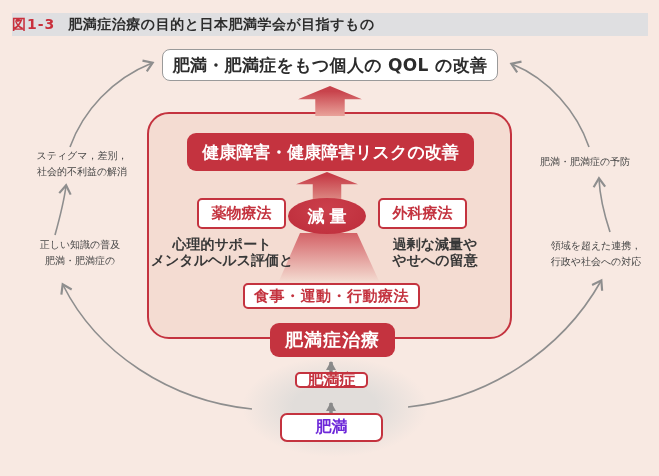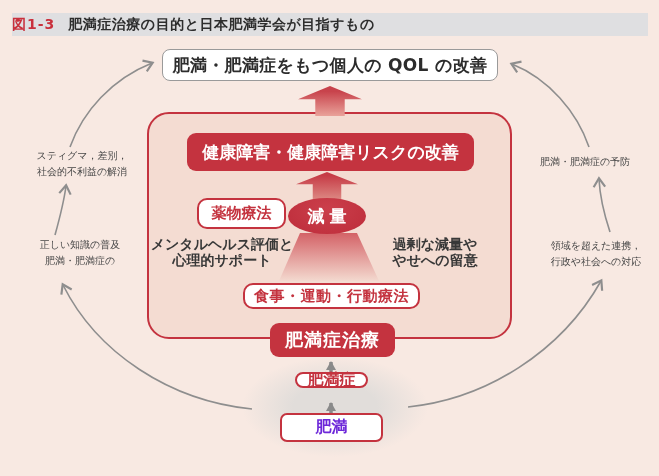--- a/index.html
+++ b/index.html
@@ -25,21 +25,21 @@
   .mid-arrow{left:296px;top:172px;width:62px;height:28px;
              background:linear-gradient(180deg,#c63b46 12%,#dd8a84 100%);}
   .beam{left:279px;top:233px;width:100px;height:48px;
         clip-path:polygon(21% 0,78% 0,100% 100%,0 100%);
         background:linear-gradient(180deg,rgba(206,77,84,.85),rgba(231,163,152,.05));}
 
   .darkbox{background:#c4333f;color:#fff;font-weight:bold;}
   .health{left:187px;top:133px;width:287px;height:38px;border-radius:9px;font-size:17px;}
   .treatment{left:270px;top:323px;width:125px;height:34px;border-radius:9px;font-size:18px;letter-spacing:1px;}
 
-  .pill{background:#fff;border:2px solid #c4333f;border-radius:10px;color:#c4333f;font-weight:bold;}
+  .pill{background:#fff;border:2px solid #c4333f;border-radius:5px;color:#c4333f;font-weight:bold;}
   .pharma{left:197px;top:198px;width:89px;height:31px;font-size:15px;}
   .surgery{left:378px;top:198px;width:89px;height:31px;font-size:15px;}
   .lifestyle{left:243px;top:283px;width:177px;height:26px;font-size:15px;letter-spacing:.5px;}
   .obesity-d{left:295px;top:372px;width:73px;height:16px;font-size:16px;}
   .obesity{left:280px;top:413px;width:103px;height:29px;background:#fff;border:2px solid #c4333f;
            border-radius:7px;color:#6d28d9;font-weight:600;font-size:16px;}
 
   .reduction{left:288px;top:198px;width:78px;height:36px;border-radius:50%;
              background:radial-gradient(ellipse at 50% 30%,#cb3f4b,#bd2c3a);
              color:#fff;font-weight:bold;font-size:17px;letter-spacing:5px;text-indent:5px;}
@@ -93,24 +93,25 @@
     <path d="M 331 413 L 331 403" fill="none" stroke="#8a8a8a" stroke-width="3.5" marker-end="url(#tri)"></path>
     <path d="M 331 372 L 331 362" fill="none" stroke="#8a8a8a" stroke-width="3.5" marker-end="url(#tri)"></path>
   </svg>
 
   <div class="abs flexc qol">肥満・肥満症をもつ個人の QOL の改善</div>
 
   <div class="abs flexc darkbox health">健康障害・健康障害リスクの改善</div>
 
   <div class="abs flexc pill pharma">薬物療法</div>
   <div class="abs flexc reduction">減量</div>
+  <div class="abs flexc pill surgery">外科療法</div>
 
   <div class="abs note mental">
+    <div>心理的サポート</div>
     <div>メンタルヘルス評価と</div>
-    <div>心理的サポート</div>
   </div>
   <div class="abs note caution">
     <div>過剰な減量や</div>
     <div>やせへの留意</div>
   </div>
 
   <div class="abs flexc pill lifestyle">食事・運動・行動療法</div>
 
   <div class="abs flexc darkbox treatment">肥満症治療</div>
 

